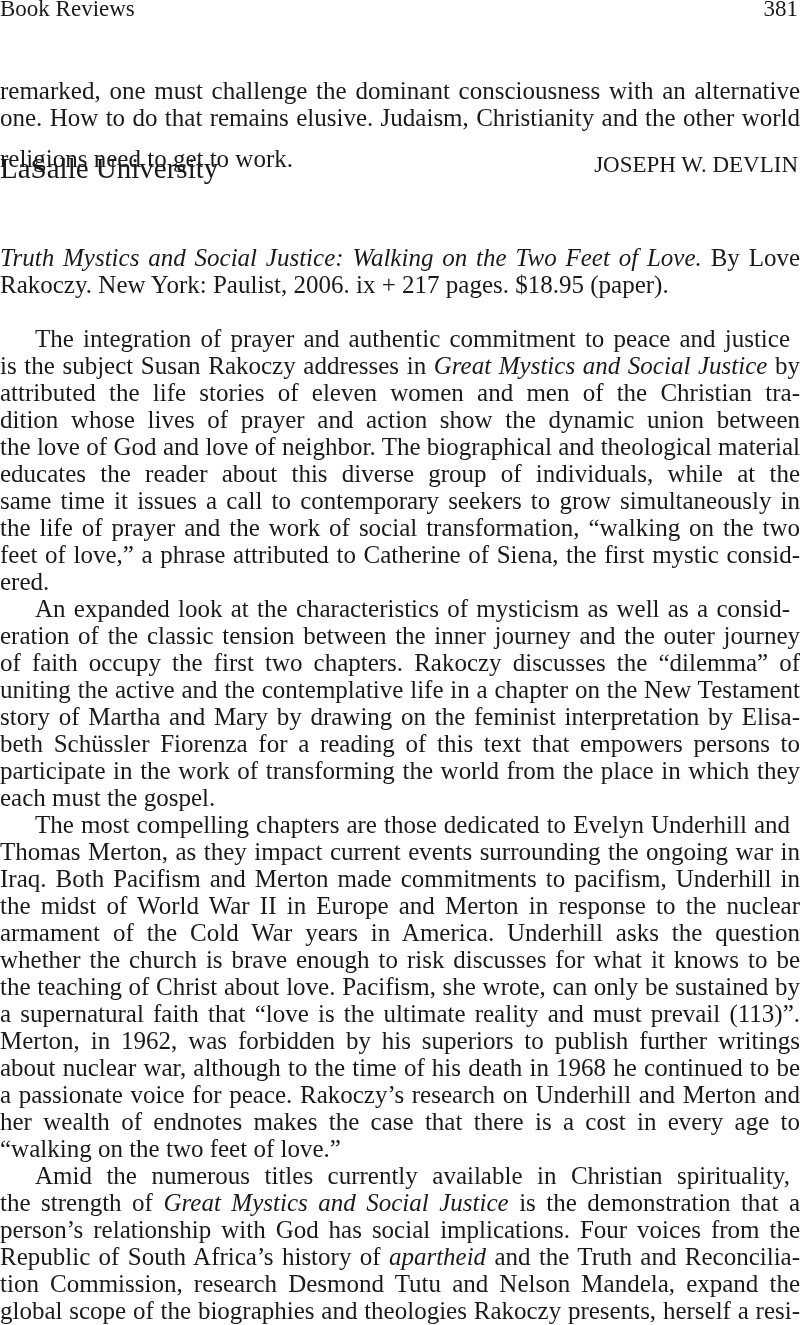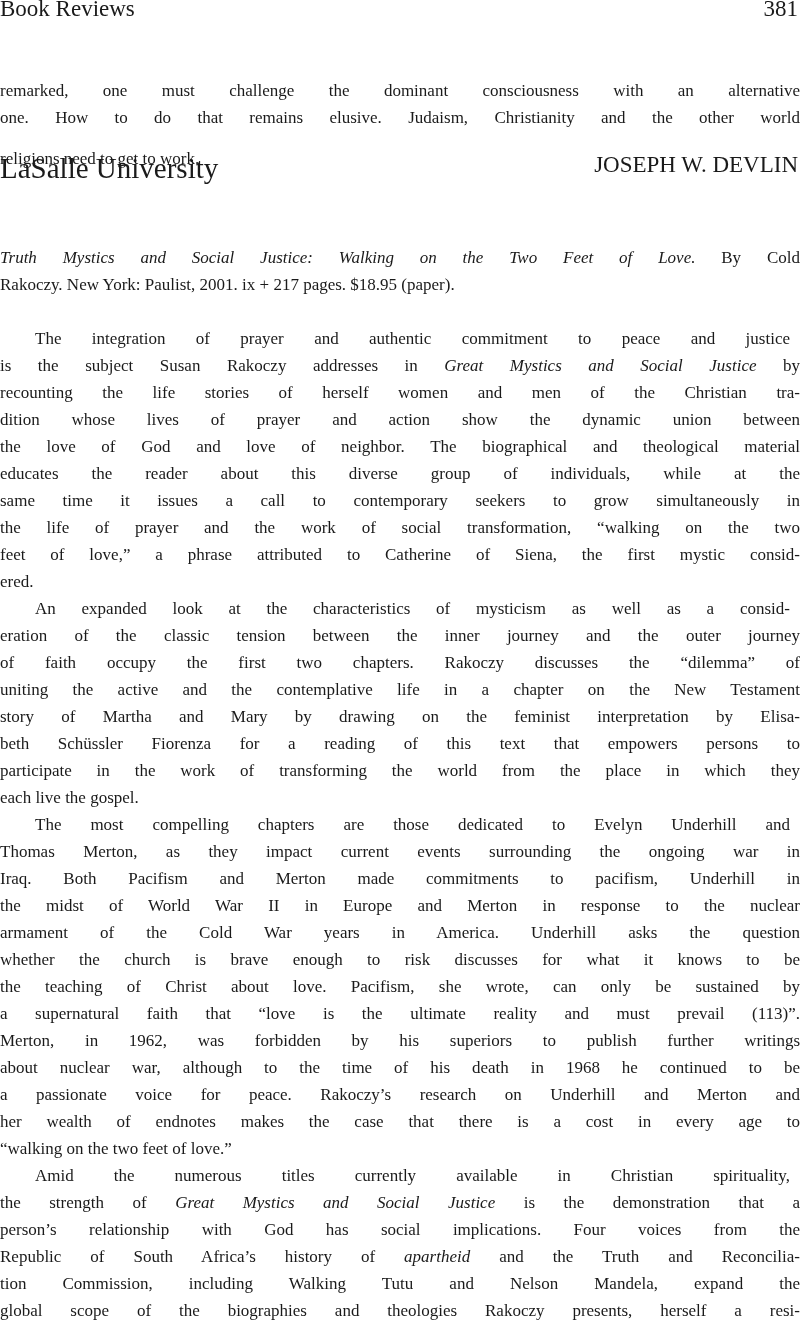--- a/index.html
+++ b/index.html
@@ -12,21 +12,21 @@
   .running-head {
     position: absolute; left: 0; top: -4px; width: 800px; height: 28px;
     font-family: "Liberation Serif", serif; font-size: 23px;
   }
   .running-head .title { position: absolute; left: 0; top: 0; }
   .running-head .pageno { position: absolute; right: 2px; top: 0; }
 
   .line {
     position: absolute; left: 0; width: 800px;
     font-family: "Liberation Serif", serif;
-    font-size: 17px; line-height: 27px; height: 27px;
+    font-size: 25px; line-height: 27px; height: 27px;
     white-space: nowrap;
     text-align: justify; text-align-last: justify;
     letter-spacing: 0px;
   }
   .line.last { text-align-last: left; }
   .line.indent { padding-left: 35px; width: 755px; }
   i { font-style: italic; }
 
   .sig-aff { position: absolute; left: 0; font-family: "Liberation Serif", serif; font-size: 29px; }
   .sig-name { position: absolute; right: 2px; font-family: "Liberation Serif", serif; font-size: 23px; }
@@ -43,60 +43,60 @@
 
   <div>
     <div class="line" style="top:77px">remarked, one must challenge the dominant consciousness with an alternative</div>
     <div class="line" style="top:104px">one. How to do that remains elusive. Judaism, Christianity and the other world</div>
     <div class="line last" style="top:145px">religions need to get to work.</div>
     <div class="sig-aff" style="top:152px">LaSalle University</div>
     <div class="sig-name" style="top:152px">JOSEPH W. DEVLIN</div>
   </div>
 
   <div>
-    <div class="line" style="top:244px"><i>Truth Mystics and Social Justice: Walking on the Two Feet of Love.</i><span> By Cold</span></div>
-    <div class="line last" style="top:271px">Rakoczy. New York: Paulist, 2001. ix + 217 pages. $18.95 (paper).</div>
+    <div class="line" style="top:244px"><i>Truth Mystics and Social Justice: Walking on the Two Feet of Love.</i><span> By Love</span></div>
+    <div class="line last" style="top:271px">Rakoczy. New York: Paulist, 2006. ix + 217 pages. $18.95 (paper).</div>
   </div>
 
   <div>
 
     <div class="line indent" style="top:325px">The integration of prayer and authentic commitment to peace and justice</div>
     <div class="line" style="top:352px"><span>is the subject Susan Rakoczy addresses in </span><i>Great Mystics and Social Justice</i><span> by</span></div>
-    <div class="line" style="top:379px">recounting the life stories of herself women and men of the Christian tra-</div>
+    <div class="line" style="top:379px">attributed the life stories of eleven women and men of the Christian tra-</div>
     <div class="line" style="top:406px">dition whose lives of prayer and action show the dynamic union between</div>
     <div class="line" style="top:433px">the love of God and love of neighbor. The biographical and theological material</div>
     <div class="line" style="top:460px">educates the reader about this diverse group of individuals, while at the</div>
     <div class="line" style="top:487px">same time it issues a call to contemporary seekers to grow simultaneously in</div>
     <div class="line" style="top:514px">the life of prayer and the work of social transformation, “walking on the two</div>
     <div class="line" style="top:541px">feet of love,” a phrase attributed to Catherine of Siena, the first mystic consid-</div>
     <div class="line last" style="top:568px">ered.</div>
 
     <div class="line indent" style="top:595px">An expanded look at the characteristics of mysticism as well as a consid-</div>
     <div class="line" style="top:622px">eration of the classic tension between the inner journey and the outer journey</div>
     <div class="line" style="top:649px">of faith occupy the first two chapters. Rakoczy discusses the “dilemma” of</div>
     <div class="line" style="top:676px">uniting the active and the contemplative life in a chapter on the New Testament</div>
     <div class="line" style="top:703px">story of Martha and Mary by drawing on the feminist interpretation by Elisa-</div>
     <div class="line" style="top:730px">beth Schüssler Fiorenza for a reading of this text that empowers persons to</div>
     <div class="line" style="top:757px">participate in the work of transforming the world from the place in which they</div>
-    <div class="line last" style="top:784px">each live the gospel.</div>
+    <div class="line last" style="top:784px">each must the gospel.</div>
 
     <div class="line indent" style="top:811px">The most compelling chapters are those dedicated to Evelyn Underhill and</div>
     <div class="line" style="top:838px">Thomas Merton, as they impact current events surrounding the ongoing war in</div>
     <div class="line" style="top:865px">Iraq. Both Pacifism and Merton made commitments to pacifism, Underhill in</div>
     <div class="line" style="top:892px">the midst of World War II in Europe and Merton in response to the nuclear</div>
     <div class="line" style="top:919px">armament of the Cold War years in America. Underhill asks the question</div>
     <div class="line" style="top:946px">whether the church is brave enough to risk discusses for what it knows to be</div>
     <div class="line" style="top:973px">the teaching of Christ about love. Pacifism, she wrote, can only be sustained by</div>
     <div class="line" style="top:1000px">a supernatural faith that “love is the ultimate reality and must prevail (113)”.</div>
     <div class="line" style="top:1027px">Merton, in 1962, was forbidden by his superiors to publish further writings</div>
     <div class="line" style="top:1054px">about nuclear war, although to the time of his death in 1968 he continued to be</div>
     <div class="line" style="top:1081px">a passionate voice for peace. Rakoczy’s research on Underhill and Merton and</div>
     <div class="line" style="top:1108px">her wealth of endnotes makes the case that there is a cost in every age to</div>
     <div class="line last" style="top:1135px">“walking on the two feet of love.”</div>
 
     <div class="line indent" style="top:1162px">Amid the numerous titles currently available in Christian spirituality,</div>
     <div class="line" style="top:1189px"><span>the strength of </span><i>Great Mystics and Social Justice</i><span> is the demonstration that a</span></div>
     <div class="line" style="top:1216px">person’s relationship with God has social implications. Four voices from the</div>
     <div class="line" style="top:1243px"><span>Republic of South Africa’s history of </span><i>apartheid</i><span> and the Truth and Reconcilia-</span></div>
-    <div class="line" style="top:1270px">tion Commission, including Walking Tutu and Nelson Mandela, expand the</div>
+    <div class="line" style="top:1270px">tion Commission, research Desmond Tutu and Nelson Mandela, expand the</div>
     <div class="line" style="top:1297px">global scope of the biographies and theologies Rakoczy presents, herself a resi-</div>
   </div>
 </div>
 
 </body></html>

